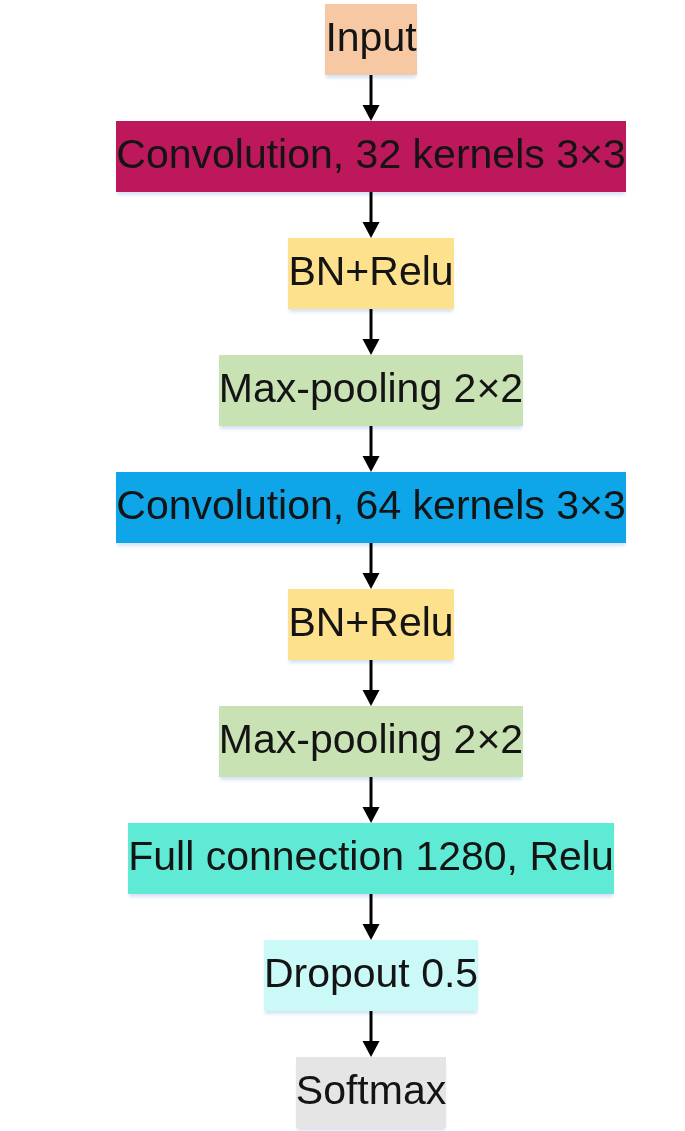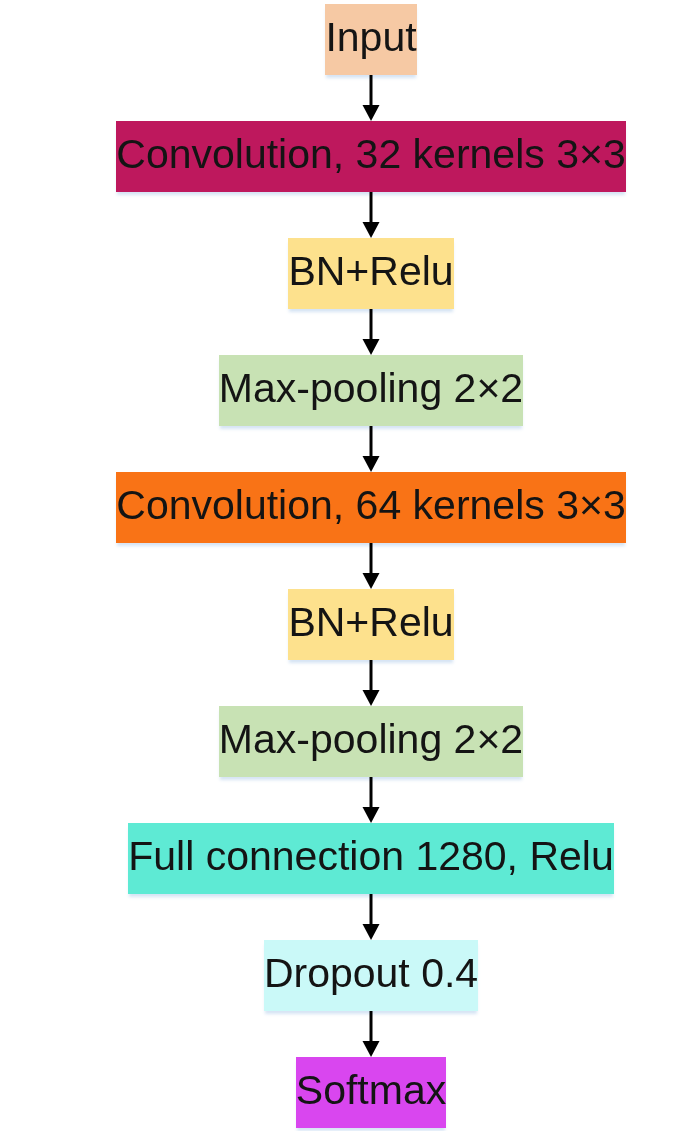--- a/index.html
+++ b/index.html
@@ -84,21 +84,21 @@
     </div>
     <div class="node" style="background: rgb(200, 226, 180);">
       <span class="node-label">Max-pooling 2×2</span>
     </div>
     <div class="arrow-gap">
       <svg width="20" height="46" viewBox="0 0 20 46">
         <line x1="10" y1="0" x2="10" y2="32" stroke="#000000" stroke-width="3"></line>
         <polygon points="1.5,30 18.5,30 10,46" fill="#000000"></polygon>
       </svg>
     </div>
-    <div class="node" style="background: #f97316;">
+    <div class="node" style="background: #0ea5e9;">
       <span class="node-label">Convolution, 64 kernels 3×3</span>
     </div>
     <div class="arrow-gap">
       <svg width="20" height="46" viewBox="0 0 20 46">
         <line x1="10" y1="0" x2="10" y2="32" stroke="#000000" stroke-width="3"></line>
         <polygon points="1.5,30 18.5,30 10,46" fill="#000000"></polygon>
       </svg>
     </div>
     <div class="node" style="background: rgb(253, 225, 141);">
       <span class="node-label">BN+Relu</span>
@@ -121,24 +121,24 @@
     <div class="node" style="background: #5eead4;">
       <span class="node-label">Full connection 1280, Relu</span>
     </div>
     <div class="arrow-gap">
       <svg width="20" height="46" viewBox="0 0 20 46">
         <line x1="10" y1="0" x2="10" y2="32" stroke="#000000" stroke-width="3"></line>
         <polygon points="1.5,30 18.5,30 10,46" fill="#000000"></polygon>
       </svg>
     </div>
     <div class="node" style="background: rgb(202, 249, 248);">
-      <span class="node-label">Dropout 0.4</span>
+      <span class="node-label">Dropout 0.5</span>
     </div>
     <div class="arrow-gap">
       <svg width="20" height="46" viewBox="0 0 20 46">
         <line x1="10" y1="0" x2="10" y2="32" stroke="#000000" stroke-width="3"></line>
         <polygon points="1.5,30 18.5,30 10,46" fill="#000000"></polygon>
       </svg>
     </div>
-    <div class="node" style="background: #d946ef;">
+    <div class="node" style="background: #e5e5e5;">
       <span class="node-label">Softmax</span>
     </div>
   </div>
 
 </body></html>

